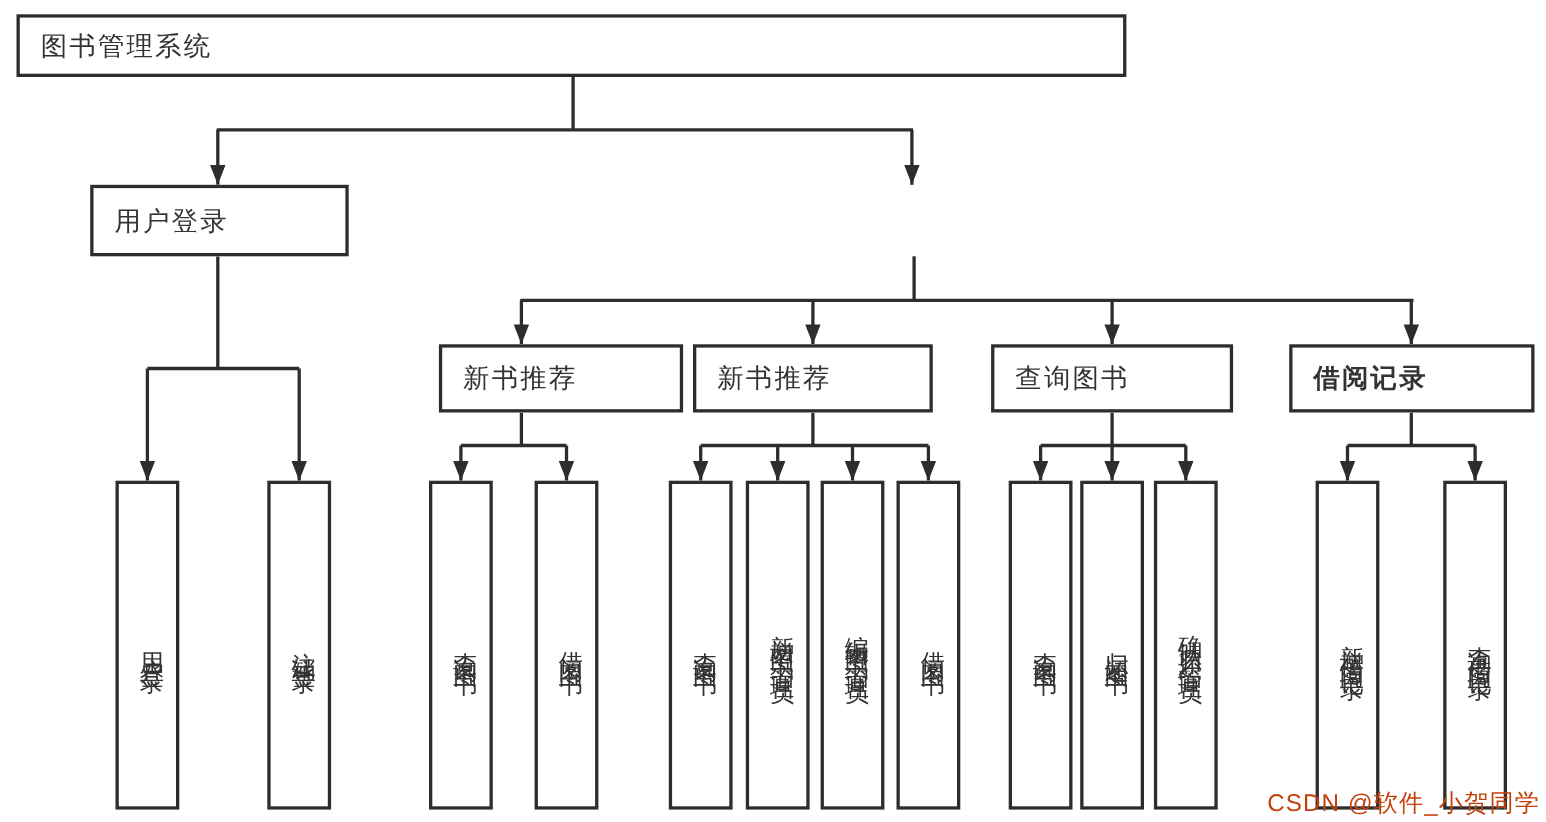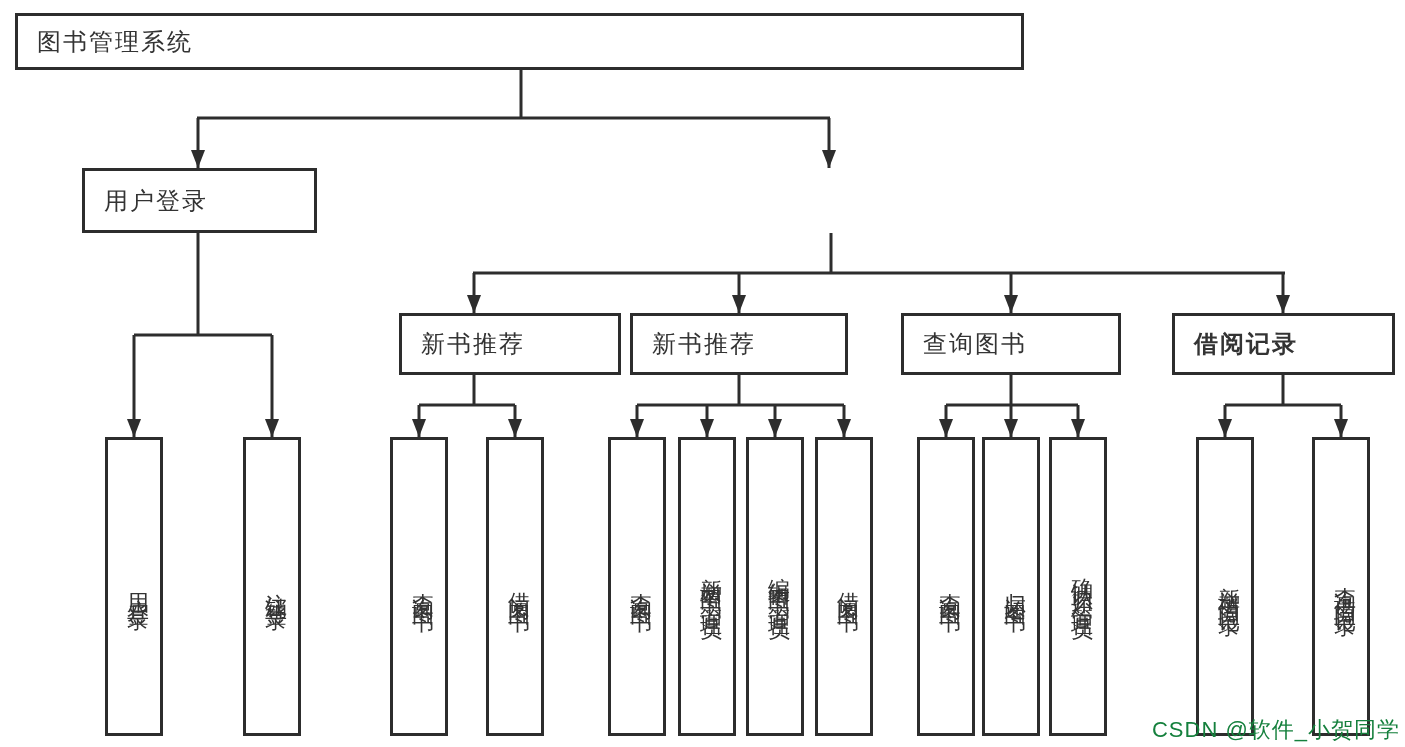--- a/index.html
+++ b/index.html
@@ -66,21 +66,21 @@
   .lf-9  { left: 917px; }
   .lf-10 { left: 982px; }
   .lf-11 { left: 1049px; }
   .lf-12 { left: 1196px; }
   .lf-13 { left: 1312px; }
   #watermark {
     position: absolute;
     right: 5px;
     bottom: 2px;
     font-size: 22px;
-    color: #15803d;
+    color: #c2410c;
     letter-spacing: 1px;
     z-index: 5;
     white-space: nowrap;
     margin-left: 12px;
   }
 </style>
 </head>
 <body>
 
 <div id="canvas">

